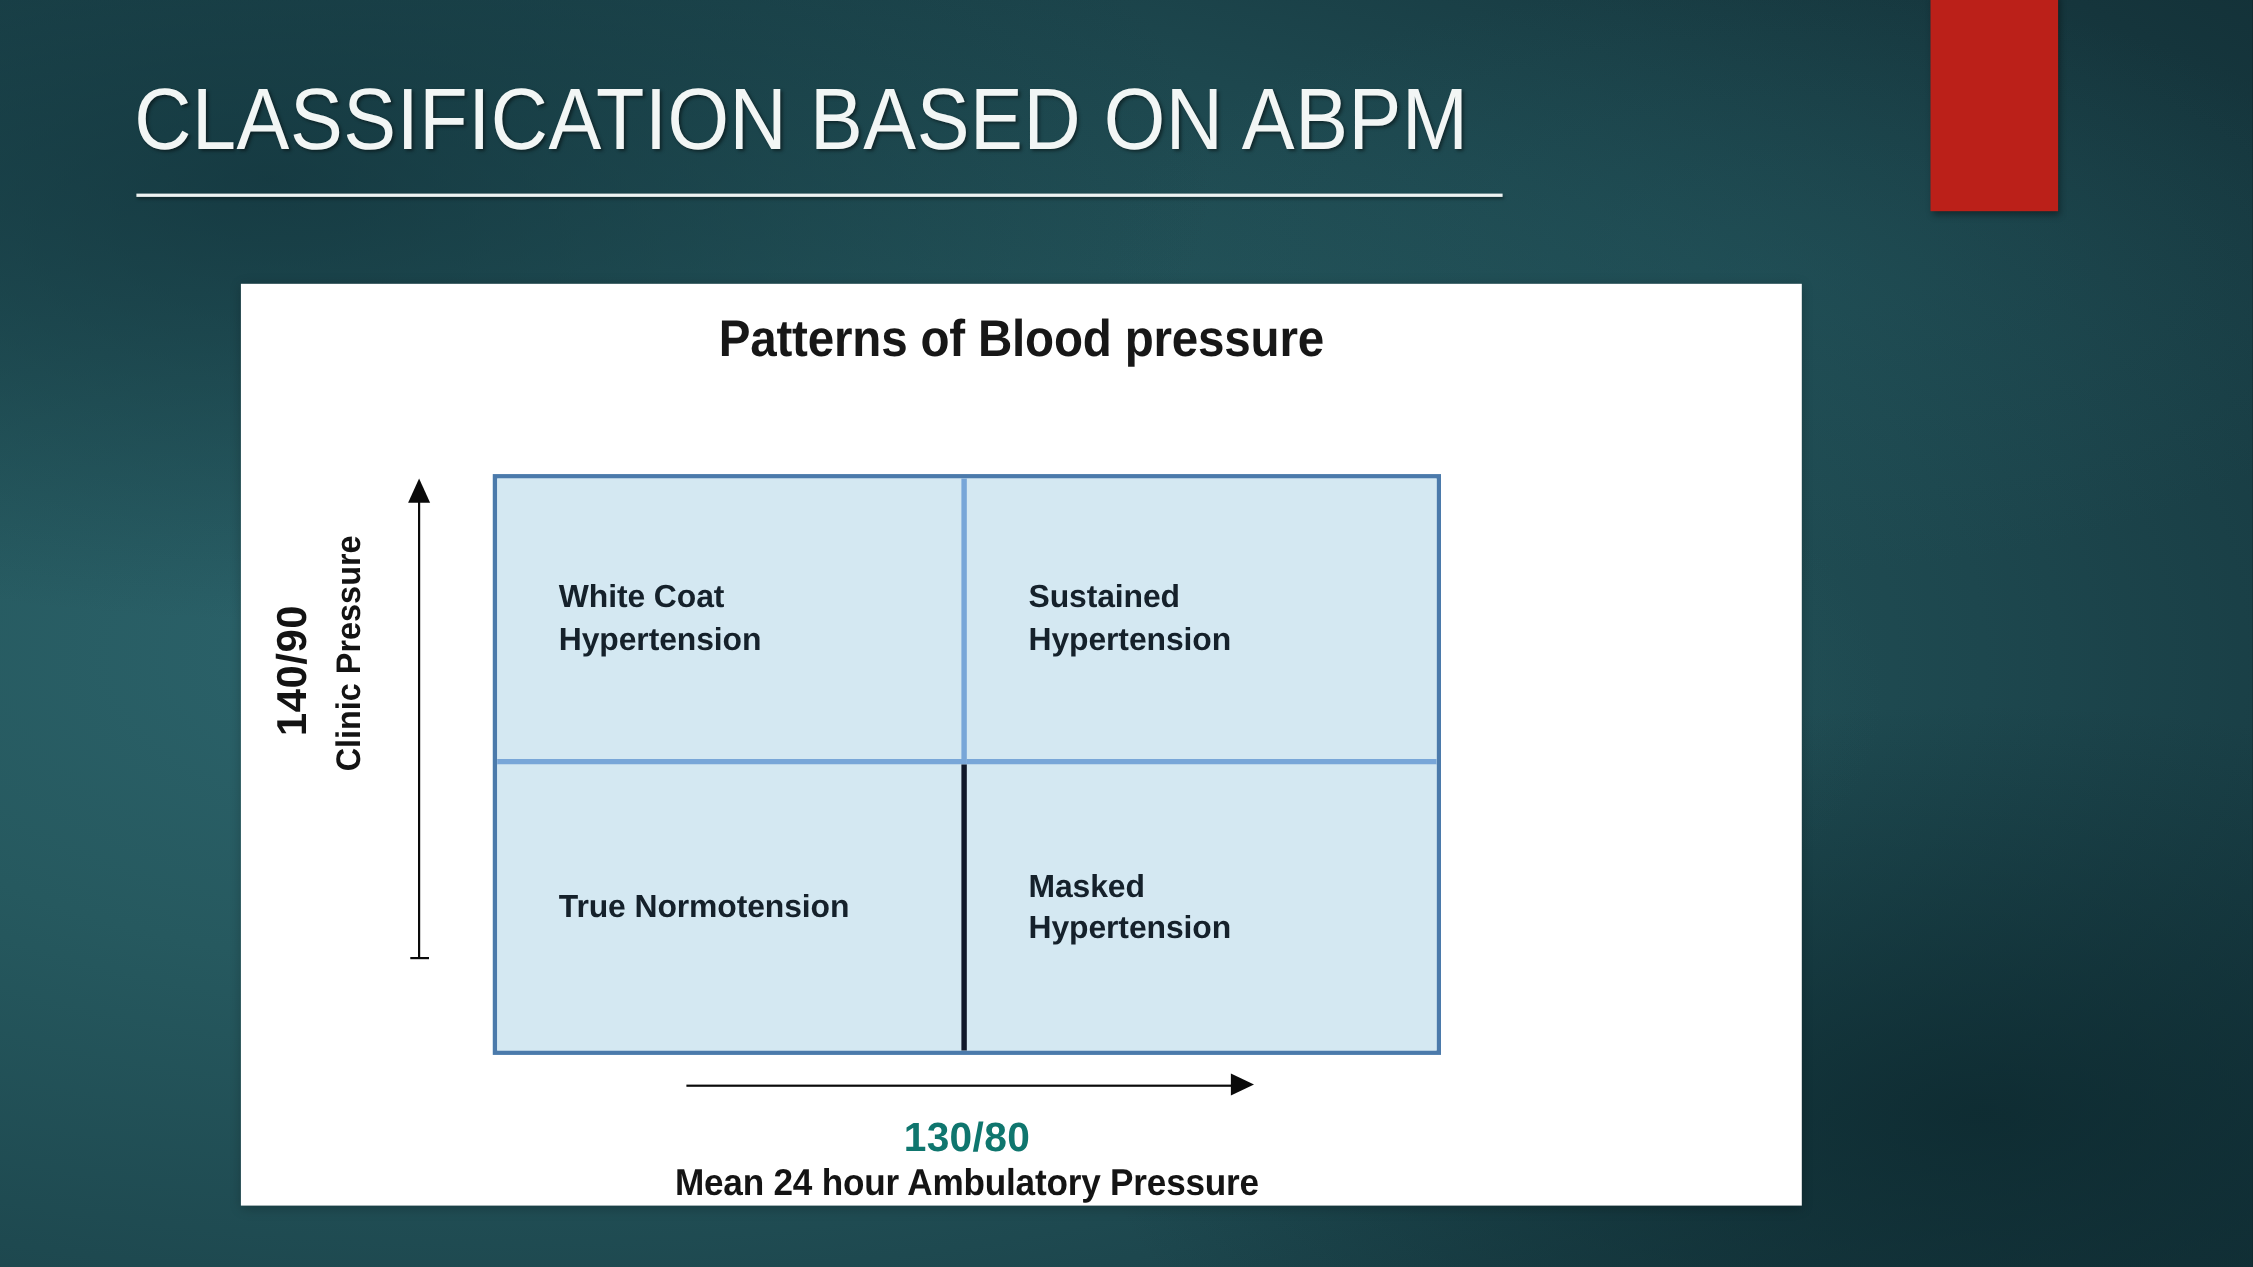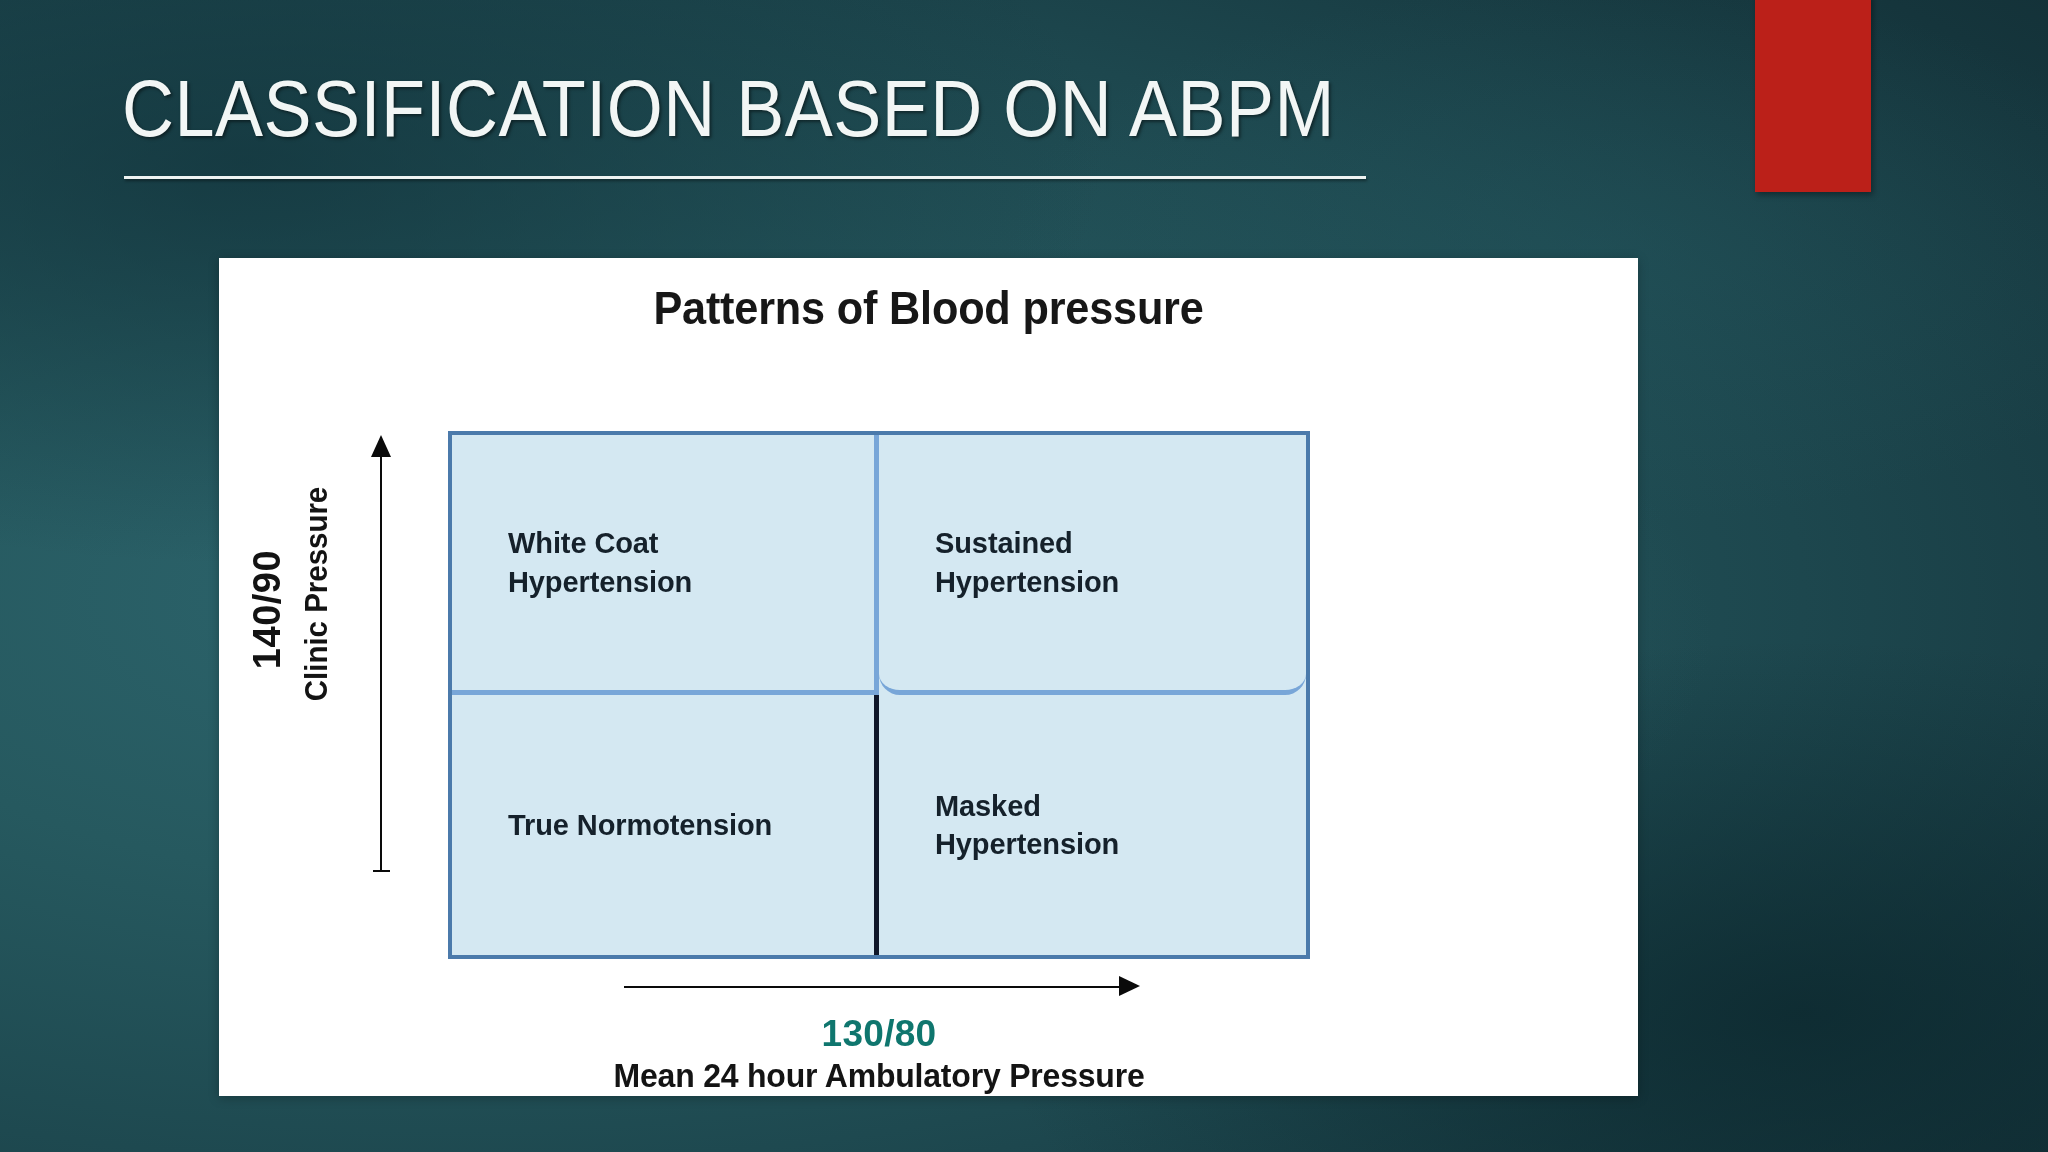--- a/index.html
+++ b/index.html
@@ -120,21 +120,21 @@
   .cell {
     position: relative;
     box-sizing: border-box;
     padding: 0 0 0 56px;
     display: flex;
     flex-direction: column;
     justify-content: center;
     background: #d4e8f2;
   }
   .cell.q1 { border-right: 5px solid #78a6d8; border-bottom: 5px solid #78a6d8; }
-  .cell.q2 { border-bottom: 5px solid #78a6d8; border-radius: 21px; }
+  .cell.q2 { border-bottom: 5px solid #78a6d8; }
   .cell.q3 { border-right: 5px solid #0f172a; justify-content: center; }
   .cell-line {
     color: #15212b;
     font-family: "Liberation Sans", sans-serif;
     font-weight: 700;
     font-size: 29px;
     line-height: 1.32;
     letter-spacing: -0.1px;
   }
 

